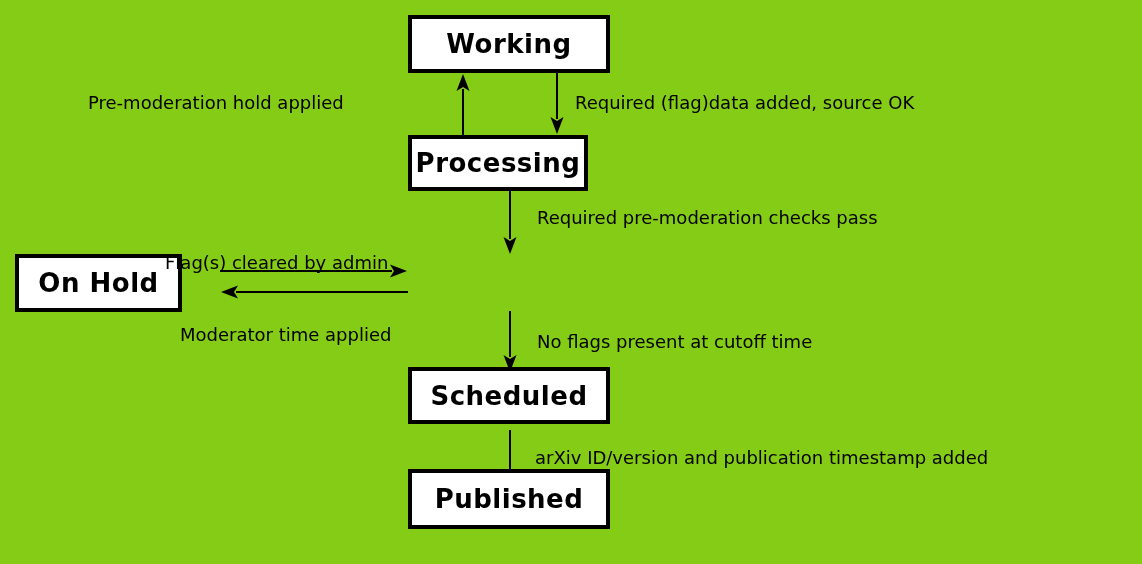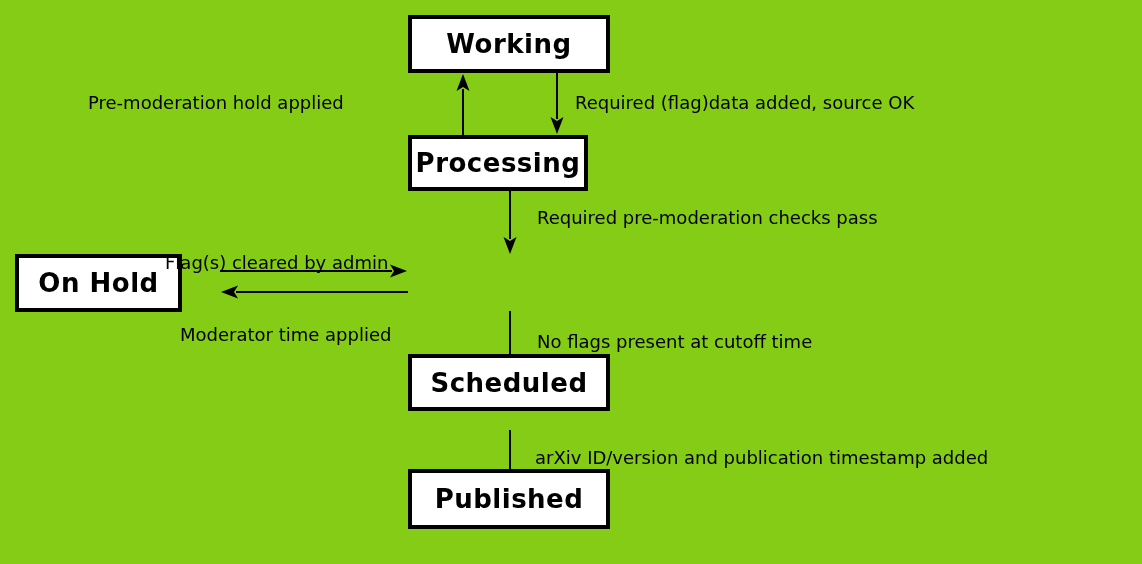--- a/index.html
+++ b/index.html
@@ -33,21 +33,21 @@
     justify-content: center;
     font-weight: bold;
     font-size: 26px;
     letter-spacing: 0.5px;
     white-space: nowrap;
   }
   .node-working   { left: 408px; top: 15px;  width: 202px; height: 58px; }
   .node-processing{ left: 408px; top: 135px; width: 180px; height: 56px; }
   .node-onhold    { left: 15px;  top: 254px; width: 167px; height: 58px; }
   .node-submitted { left: 408px; top: 255px; width: 202px; height: 56px; }
-  .node-scheduled { left: 408px; top: 354px; width: 202px; height: 57px; }
+  .node-scheduled { left: 408px; top: 367px; width: 202px; height: 57px; }
   .node-published { left: 408px; top: 469px; width: 202px; height: 60px; }
   .edge-label {
     position: absolute;
     font-size: 18px;
     line-height: 26px;
     white-space: nowrap;
   }
   .lbl-premod-hold   { left: 88px;  top: 90px;  }
   .lbl-req-metadata  { left: 575px; top: 90px;  }
   .lbl-req-premod    { left: 537px; top: 205px; }

